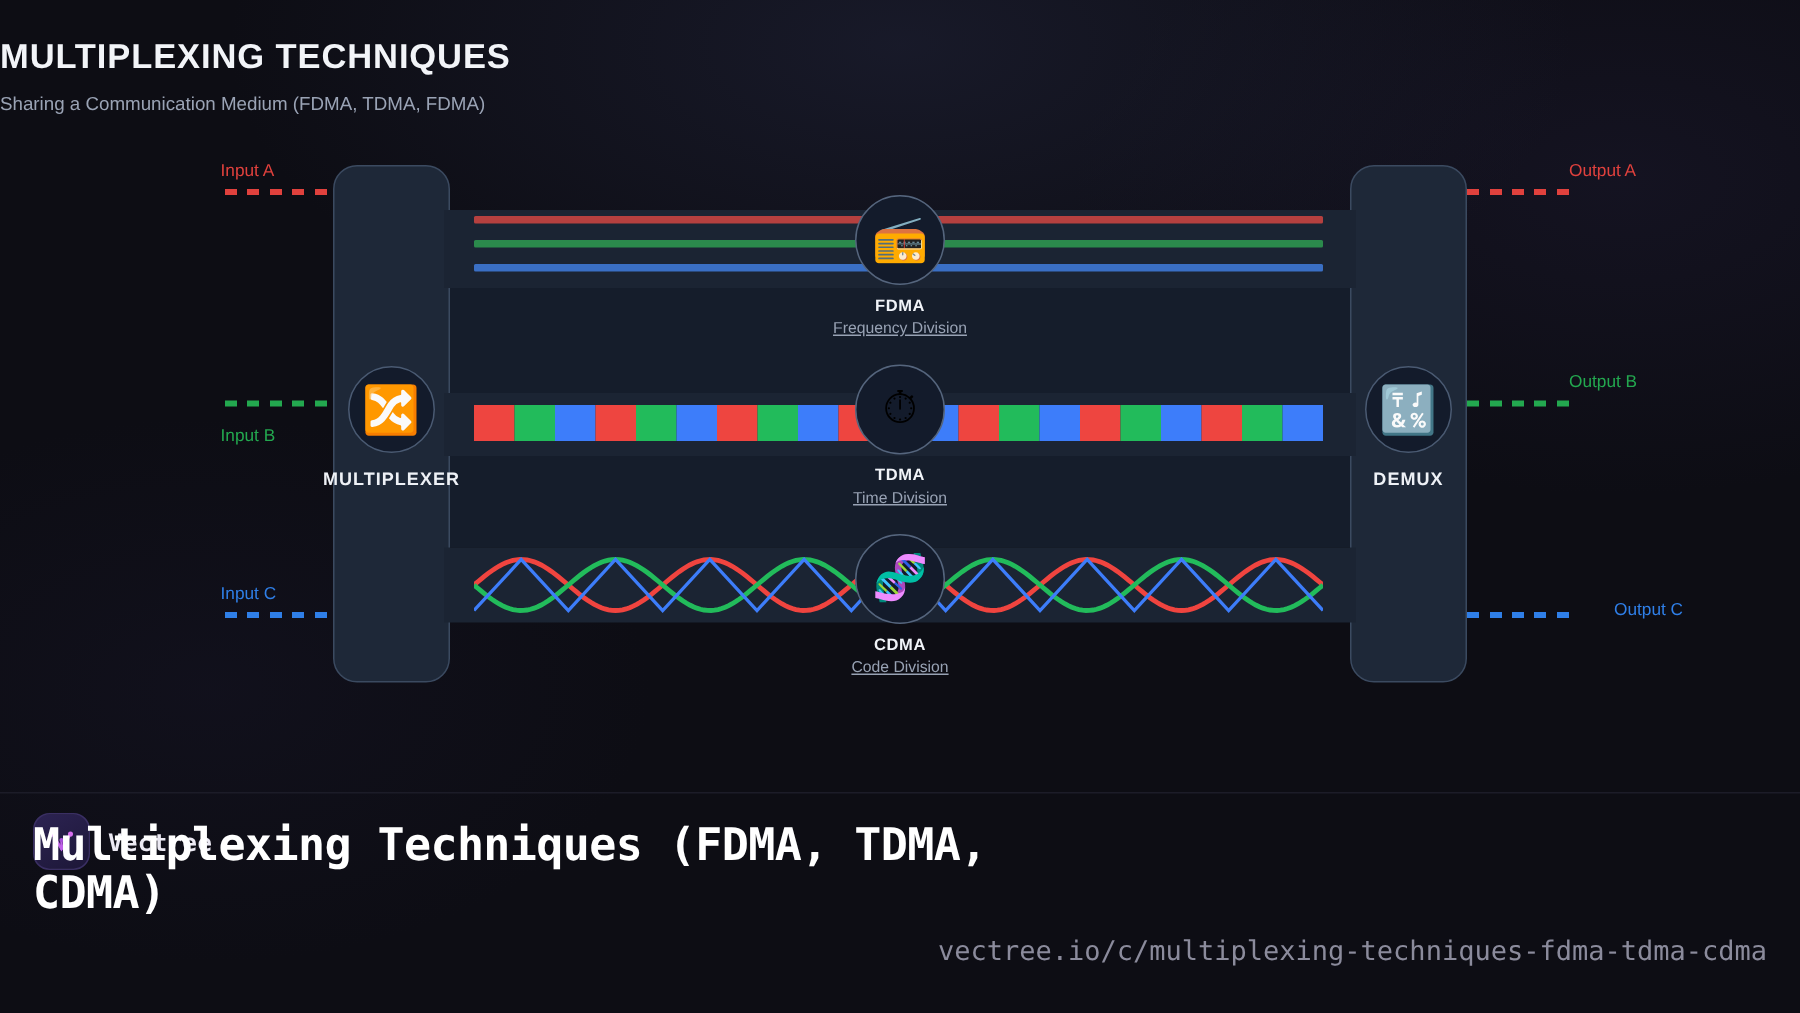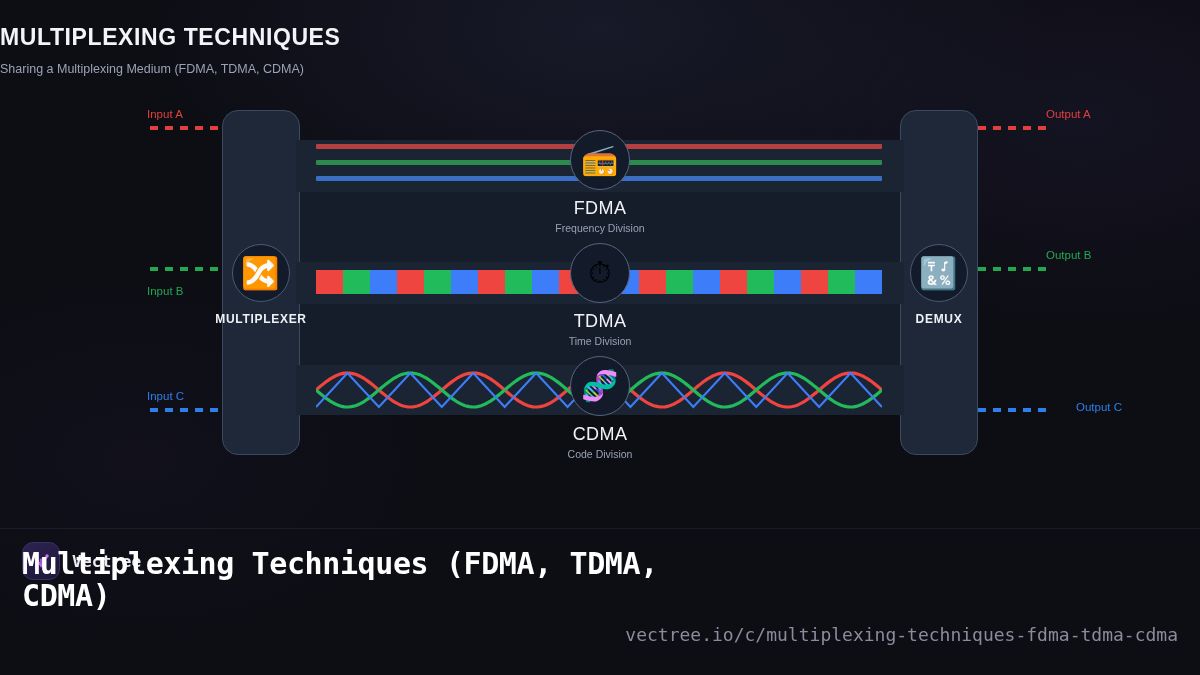--- a/index.html
+++ b/index.html
@@ -143,29 +143,30 @@
     position: absolute;
     width: 260px;
     left: 470px;
     text-align: center;
     z-index: 4;
   }
   .tech-caption.fdma { top: 98px; }
   .tech-caption.tdma { top: 211px; }
   .tech-caption.cdma { top: 324px; }
   .tech-name {
-    font-size: 18px;
-    font-weight: normal;
+    font-size: 11px;
+    font-weight: bold;
     color: #f0f3f8;
     letter-spacing: 0.4px;
   }
   .tech-sub {
     margin-top: 3px;
     font-size: 10.5px;
     color: #98a2b4;
+    text-decoration: underline;
   }
 
   
   .tech-badge {
     position: absolute;
     left: 570px;
     width: 60px; height: 60px;
     border-radius: 50%;
     background: #131b2b;
     border: 1.5px solid #55657d;
@@ -247,21 +248,21 @@
     color: #8b8b9c;
   }
 </style>
 </head>
 <body>
 
 <div class="bg-glow"></div>
 
 <div class="header">
   <div class="header-title">MULTIPLEXING TECHNIQUES</div>
-  <div class="header-subtitle">Sharing a Multiplexing Medium (FDMA, TDMA, CDMA)</div>
+  <div class="header-subtitle">Sharing a Communication Medium (FDMA, TDMA, FDMA)</div>
 </div>
 
 <div class="stage">
 
   <div class="rail r1"></div>
   <div class="rail r2"></div>
 
   <div class="band fdma"></div>
   <div class="band tdma"></div>
   <div class="band cdma"></div>

